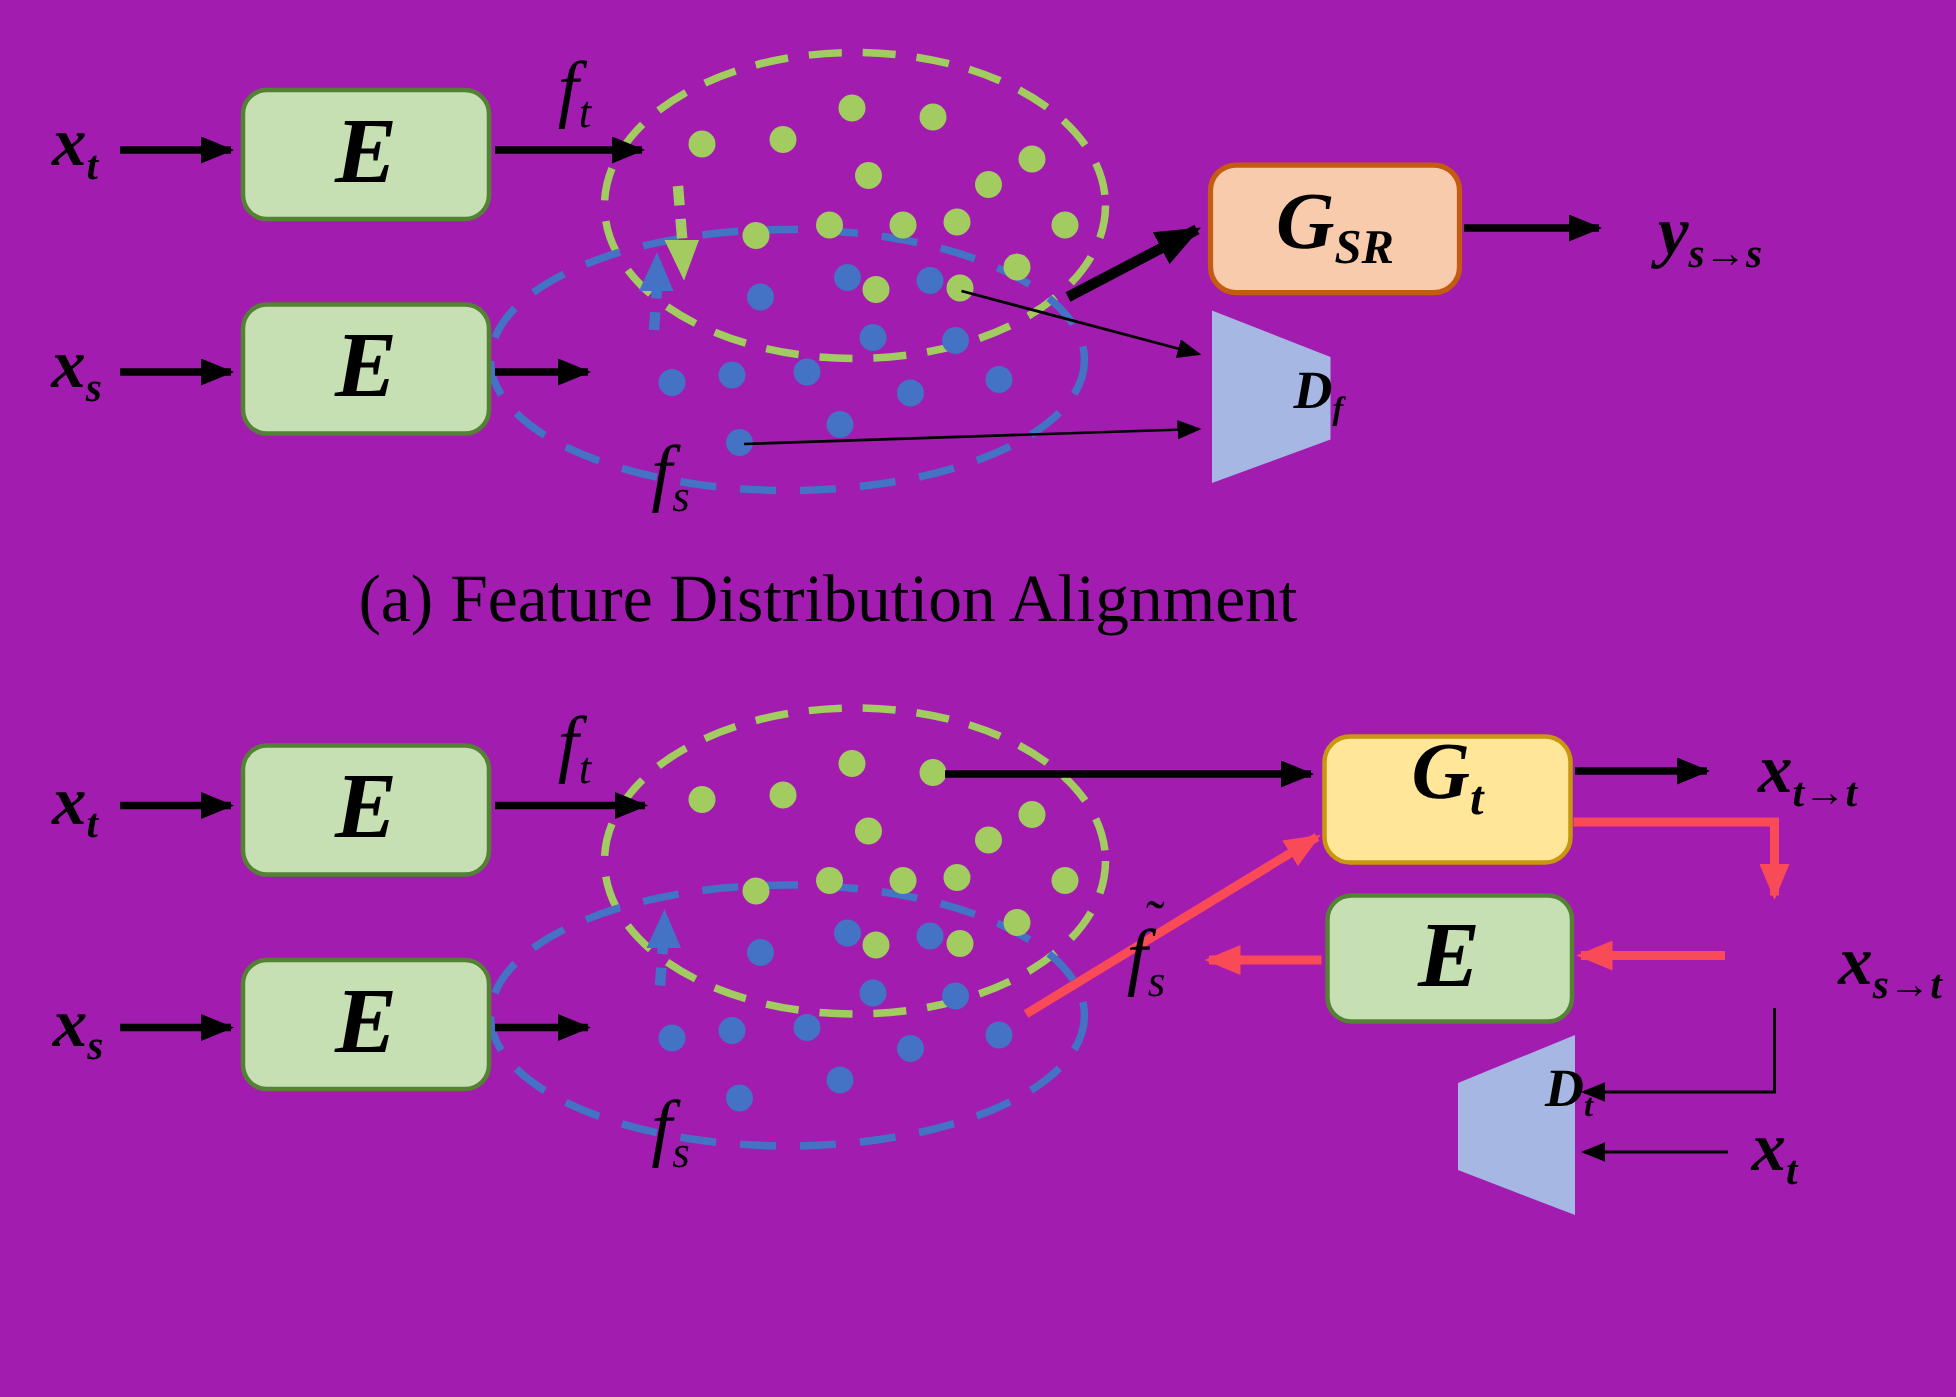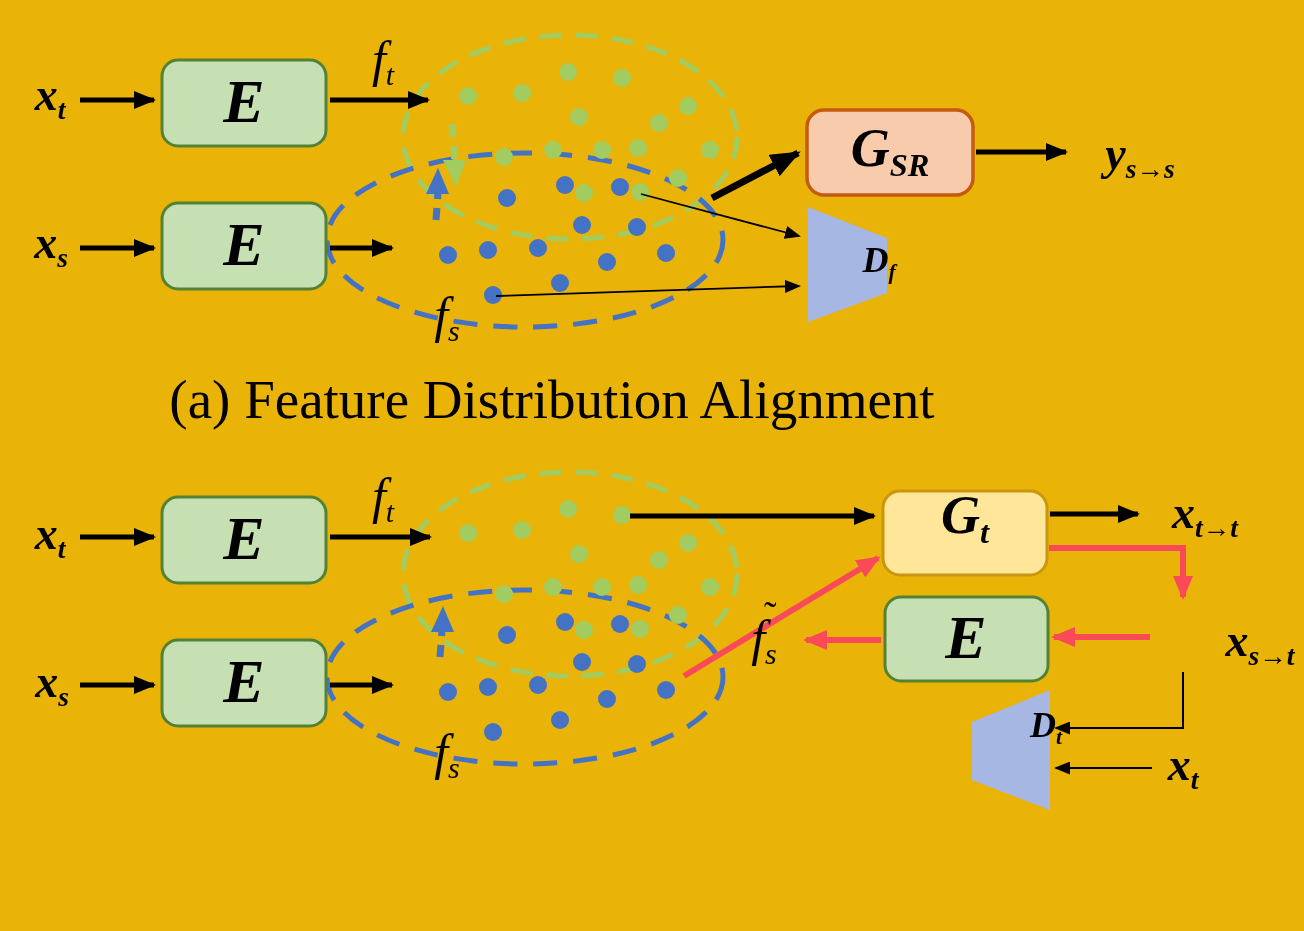--- a/index.html
+++ b/index.html
@@ -1,35 +1,35 @@
 <!DOCTYPE html>
 <html><head>
 <meta charset="utf-8">
 <style>
   html,body { margin:0; padding:0; background:#ffffff; }
   #stage {
-    position:relative; width:1304px; height:931px; background:#eab308;
+    position:relative; width:1304px; height:931px; background:#a21caf;
     overflow:hidden; font-family:"Liberation Serif", serif;
   }
   #diagram-svg { position:absolute; left:0; top:0; }
   .lbl {
     position:absolute; transform:translate(-50%,-50%);
     font-family:"Liberation Serif", serif; font-style:italic;
     color:#000; white-space:nowrap; line-height:1; z-index:5;
   }
   .sub { font-size:0.60em; font-style:italic; vertical-align:-0.32em; letter-spacing:0; }
   .lbl-io   { font-size:46px; font-weight:600; }
   .lbl-feat { font-size:50px; font-weight:400; }
   .lbl-boxE { font-size:62px; font-weight:600; }
   .lbl-gen  { font-size:54px; font-weight:600; }
   .lbl-out  { font-size:46px; font-weight:600; }
   .lbl-disc { font-size:36px; font-weight:600;margin-left:36px; }
   .caption  {
     position:absolute; transform:translate(-50%,-50%);
-    font-style:normal; font-size:55px; color:#000; white-space:nowrap; z-index:5;text-align:right;
+    font-style:normal; font-size:45px; color:#000; white-space:nowrap; z-index:5;text-align:right;
   }
   .tilde-wrap { position:relative; display:inline-block; }
   .tilde {
     position:absolute; left:0.34em; top:-0.42em;
     font-size:0.75em; font-style:normal; line-height:1;
   }
 </style>
 </head>
 <body>
 

